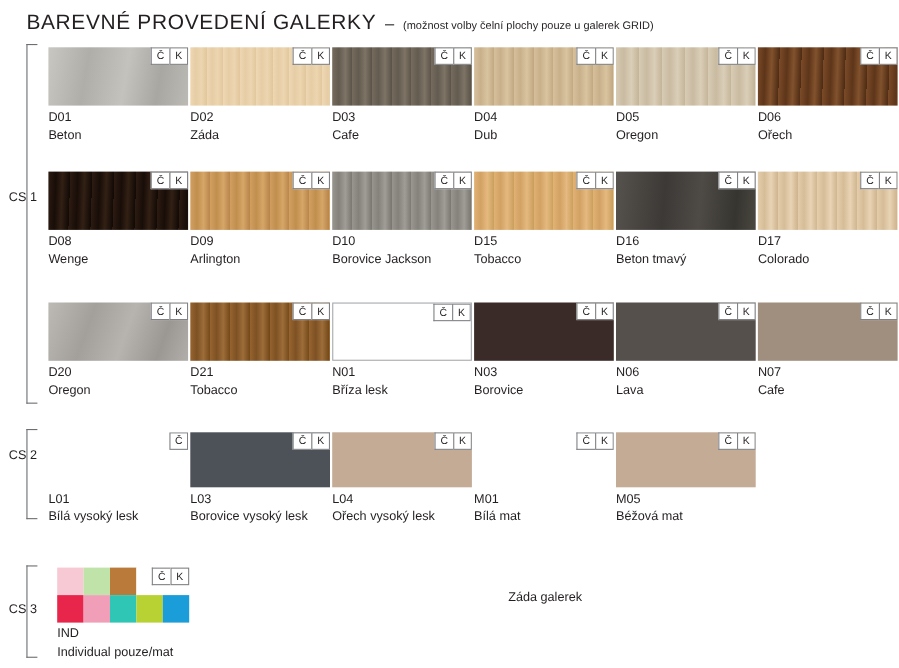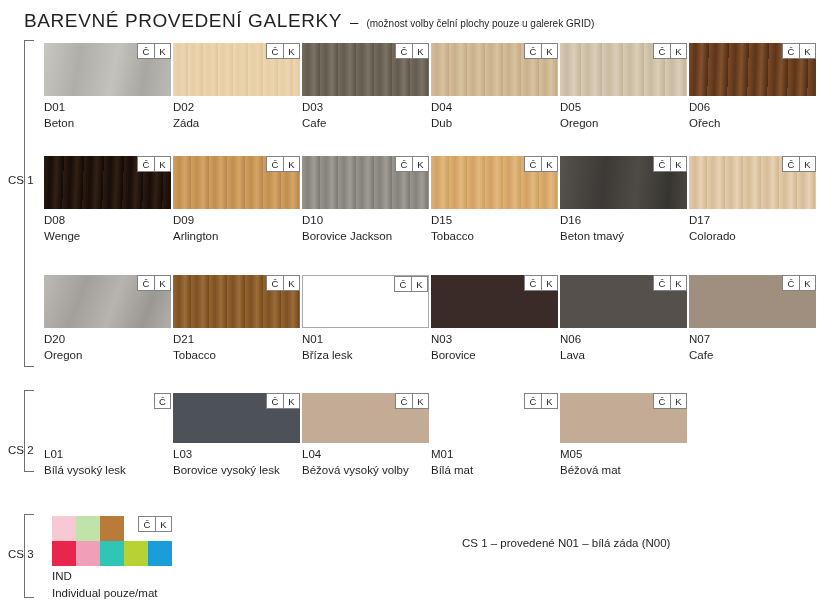--- a/index.html
+++ b/index.html
@@ -161,21 +161,21 @@
 <div class="title-row">
   <span class="title-main">BAREVNÉ PROVEDENÍ GALERKY</span>
   <span class="title-dash">–</span>
   <span class="title-note">(možnost volby čelní plochy pouze u galerek GRID)</span>
 </div>
 
 <div class="bracket" style="left:24px; top:40px; height:325px;"></div>
 <div class="group-label" style="left:8px; top:174px;">CS 1</div>
 
 <div class="bracket" style="left:24px; top:390px; height:80px;"></div>
-<div class="group-label" style="left:8px; top:444px;text-align:center;">CS 2</div>
+<div class="group-label" style="left:8px; top:408px;text-align:center;">CS 2</div>
 
 <div class="bracket" style="left:24px; top:514px; height:82px;"></div>
 <div class="group-label" style="left:8px; top:548px;">CS 3</div>
 
 <div id="cs1-area">
     <div class="row" style="left: 44px; top: 43px;">
       <div class="cell">
         <div class="swatch" style="background: linear-gradient(100deg, rgb(201, 199, 194) 0%, rgb(176, 174, 169) 28%, rgb(196, 194, 189) 55%, rgb(169, 167, 162) 78%, rgb(188, 186, 181) 100%);">
           <div class="badges">
             <div class="badge">Č</div>
@@ -383,21 +383,21 @@
         <div class="name">Borovice vysoký lesk</div>
       </div>
       <div class="cell">
         <div class="swatch-cs2" style="background: rgb(195, 171, 150);">
           <div class="badges">
             <div class="badge">Č</div>
             <div class="badge">K</div>
           </div>
         </div>
         <div class="code">L04</div>
-        <div class="name">Béžová vysoký volby</div>
+        <div class="name">Ořech vysoký lesk</div>
       </div>
       <div class="cell">
         <div class="swatch-cs2 bordered" style="background: rgb(255, 255, 255);">
           <div class="badges">
             <div class="badge">Č</div>
             <div class="badge">K</div>
           </div>
         </div>
         <div class="code">M01</div>
         <div class="name">Bílá mat</div>
@@ -430,14 +430,14 @@
     </div>
   <div class="badges">
     <div class="badge">Č</div>
     <div class="badge">K</div>
   </div>
 </div>
 <div class="ind-code">IND</div>
 <div class="ind-name">Individual pouze/mat</div>
 
 <div class="info">
-  <div>CS 1 – provedené N01 – bílá záda (N00)</div>
+  <div>Záda galerek</div>
 </div>
 
 </body></html>

